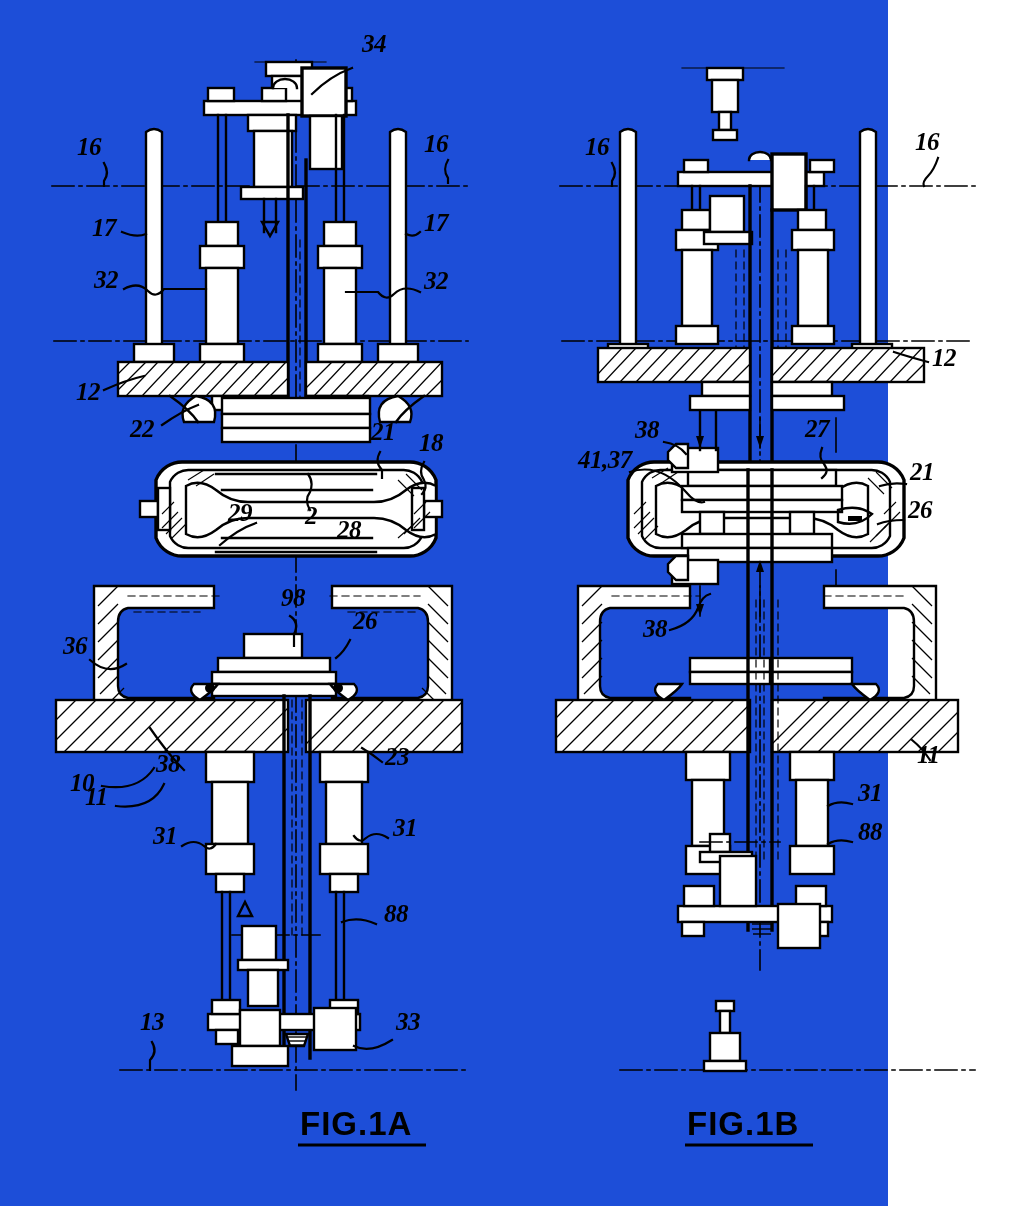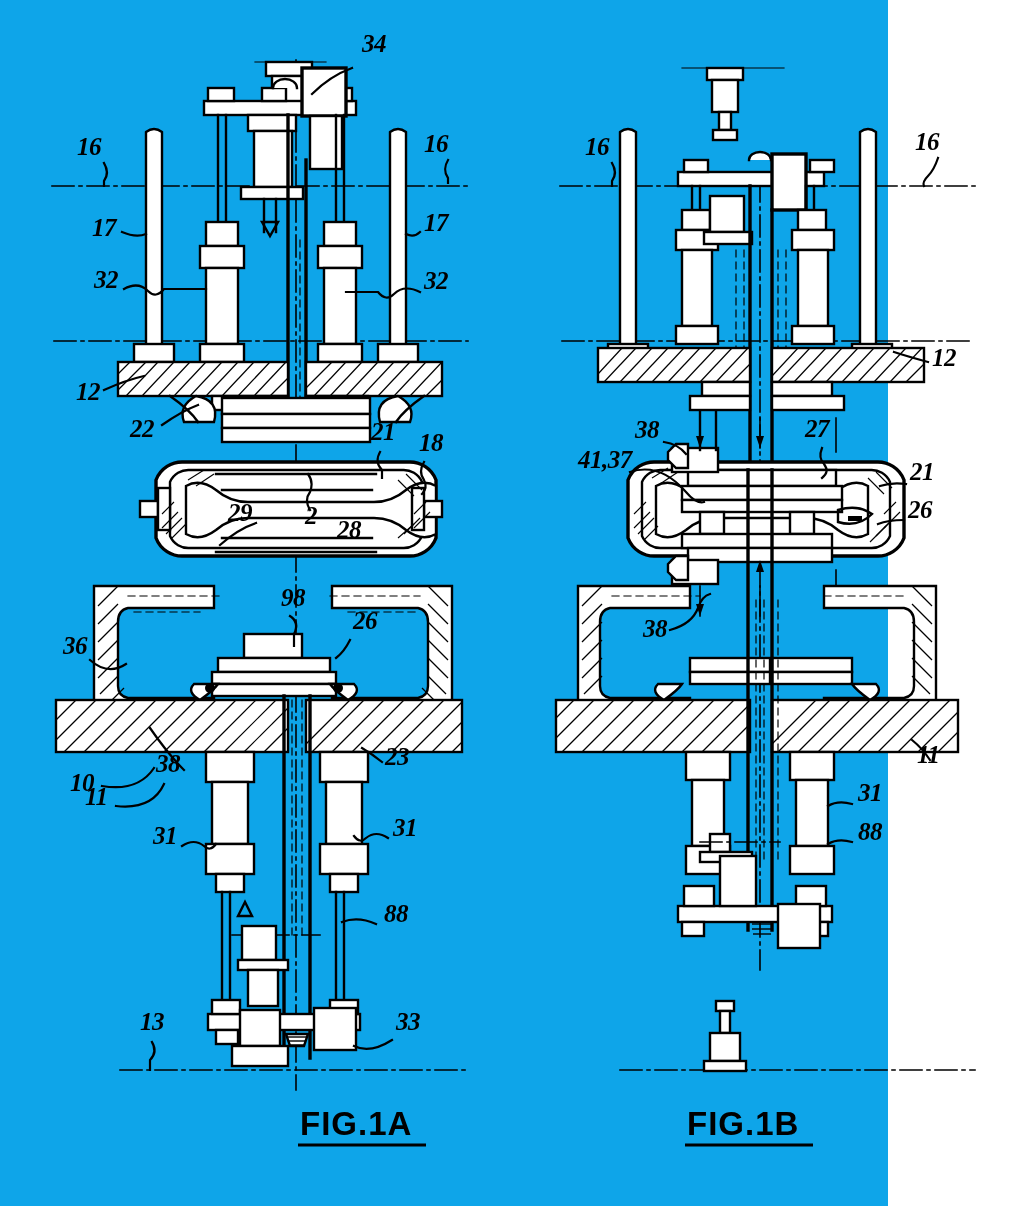--- a/index.html
+++ b/index.html
@@ -1,17 +1,17 @@
 <!DOCTYPE html>
 <html><head>
 <meta charset="utf-8">
 <style>
   html,body{margin:0;padding:0;background:#ffffff;}
   body{width:1021px;height:1206px;font-family:"Liberation Sans",sans-serif;overflow:hidden;}
-  #sheet{position:relative;width:888px;height:1206px;background:#0ea5e9;}
+  #sheet{position:relative;width:888px;height:1206px;background:#1d4ed8;}
   svg{display:block;}
   .ref{
     font-family:"Liberation Serif",serif;
     font-style:italic;
     font-weight:bold;
     font-size:25px;
     fill:#000;
     letter-spacing:-0.5px;
   }
   .figlabel{

